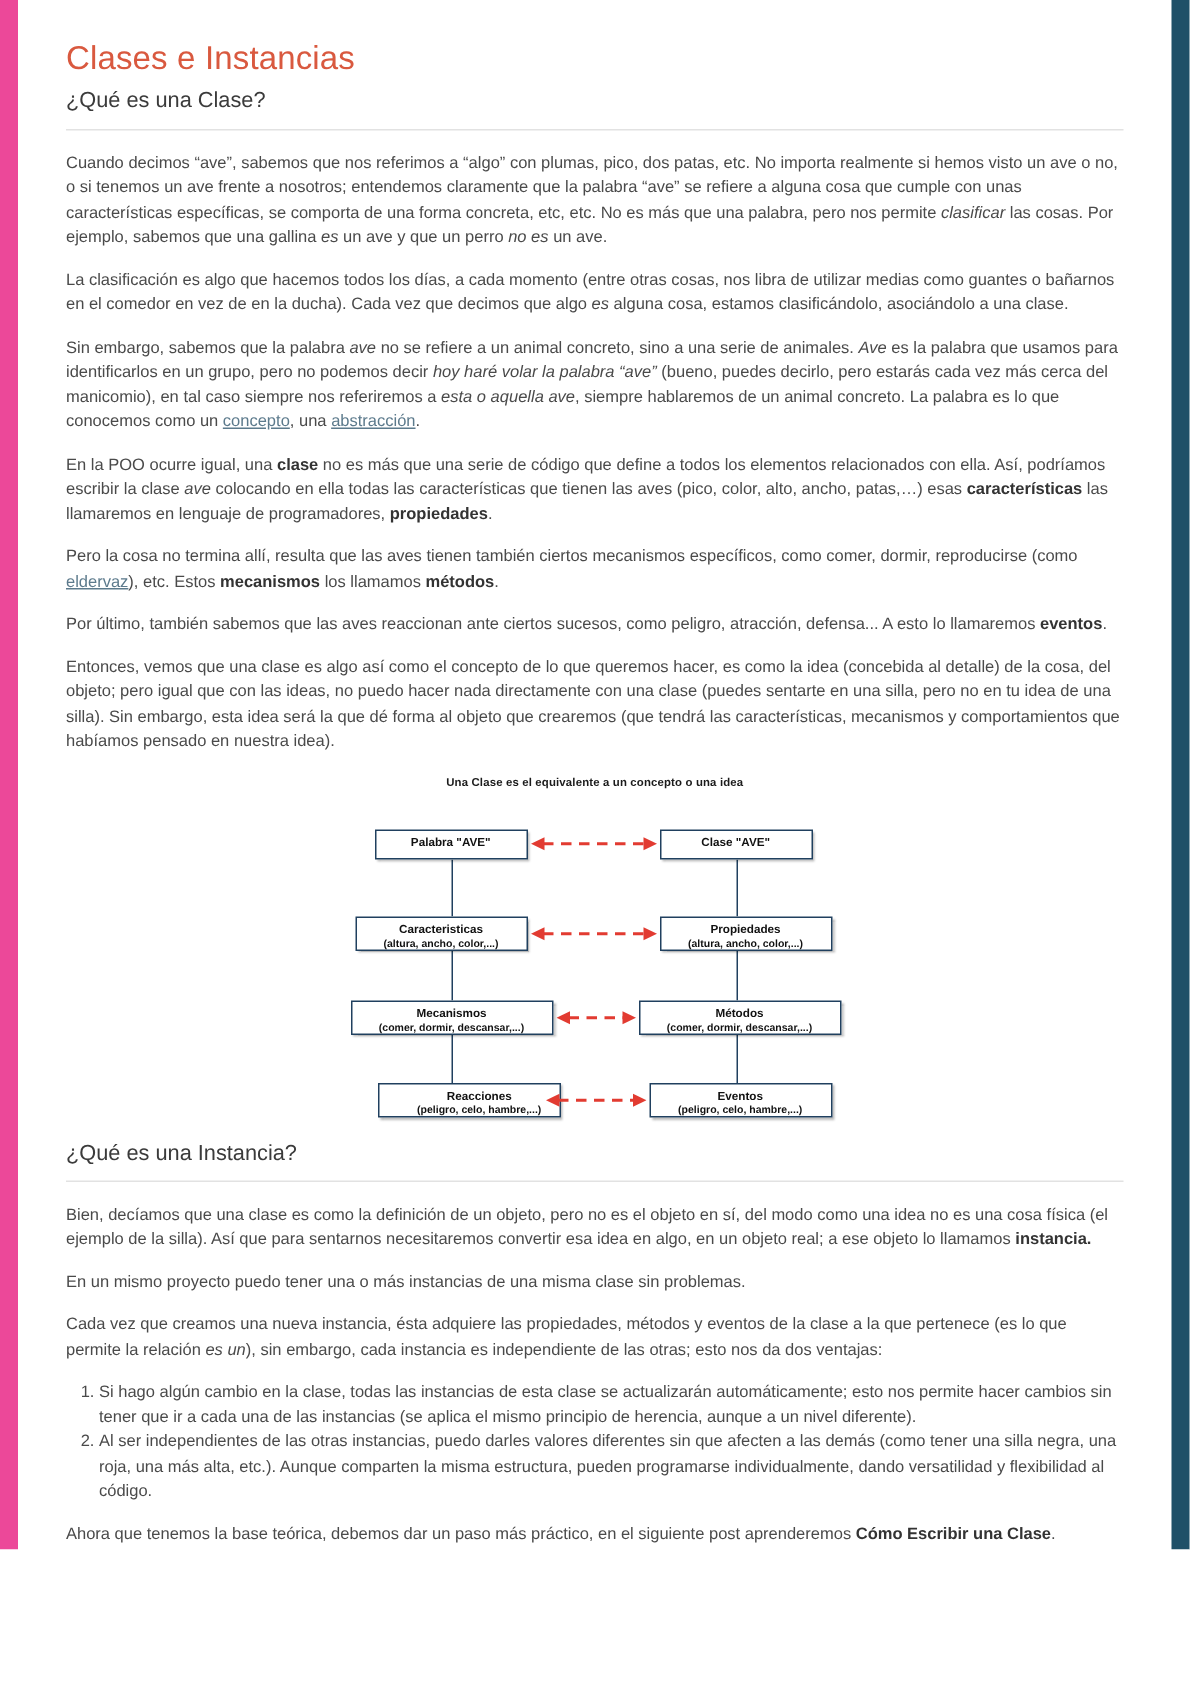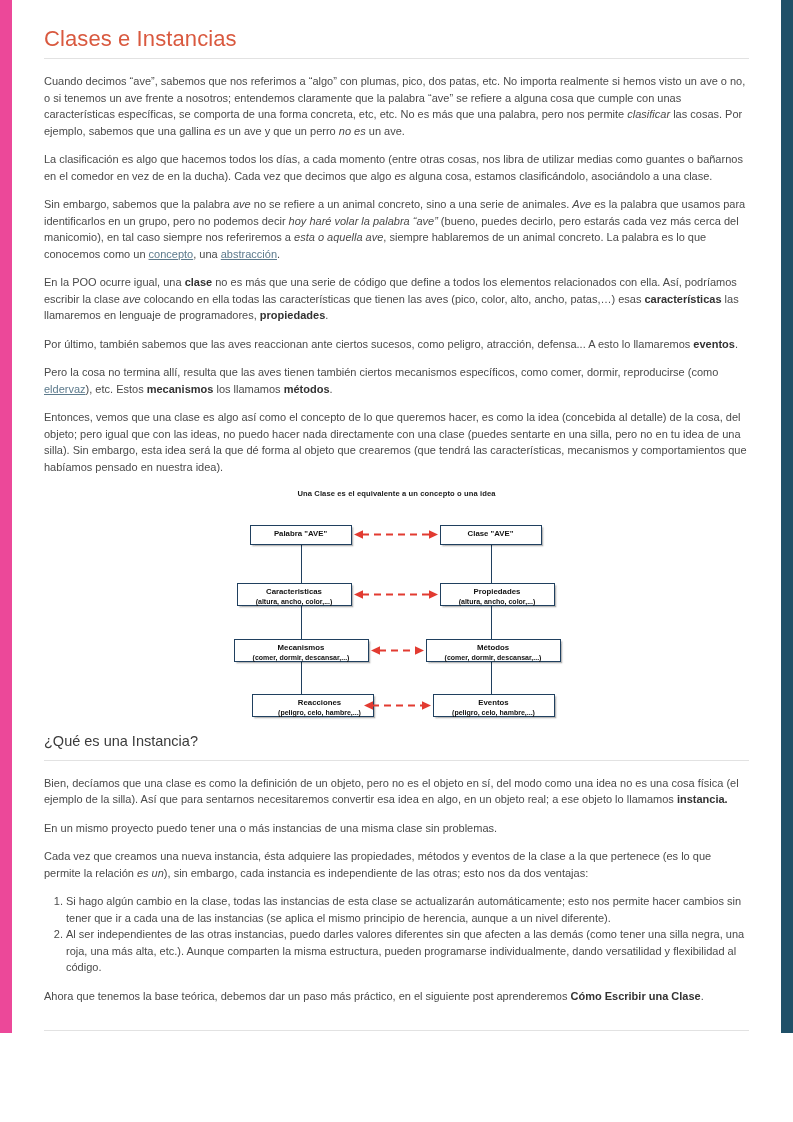--- a/index.html
+++ b/index.html
@@ -157,33 +157,34 @@
   }
 </style>
 </head>
 <body>
 
 <div id="page-frame">
   <div id="content">
     <div class="inner">
 
       <h1 class="post-title">Clases e Instancias</h1>
+      <h2 class="section-heading">¿Qué es una Clase?</h2>
       <hr class="rule">
 
       <p class="body"><span>Cuando decimos “ave”, sabemos que nos referimos a “algo” con plumas, pico, dos patas, etc. No importa realmente si hemos visto un ave o no, o si tenemos un ave frente a nosotros; entendemos claramente que la palabra “ave” se refiere a alguna cosa que cumple con unas características específicas, se comporta de una forma concreta, etc, etc. No es más que una palabra, pero nos permite </span><i>clasificar</i><span> las cosas. Por ejemplo, sabemos que una gallina </span><i>es</i><span> un ave y que un perro </span><i>no es</i><span> un ave.</span></p>
 
       <p class="body"><span>La clasificación es algo que hacemos todos los días, a cada momento (entre otras cosas, nos libra de utilizar medias como guantes o bañarnos en el comedor en vez de en la ducha). Cada vez que decimos que algo </span><i>es</i><span> alguna cosa, estamos clasificándolo, asociándolo a una clase.</span></p>
 
       <p class="body"><span>Sin embargo, sabemos que la palabra </span><i>ave</i><span> no se refiere a un animal concreto, sino a una serie de animales. </span><i>Ave</i><span> es la palabra que usamos para identificarlos en un grupo, pero no podemos decir </span><i>hoy haré volar la palabra “ave”</i><span> (bueno, puedes decirlo, pero estarás cada vez más cerca del manicomio), en tal caso siempre nos referiremos a </span><i>esta o aquella ave</i><span>, siempre hablaremos de un animal concreto. La palabra es lo que conocemos como un </span><a class="inline-link" href="#">concepto</a><span>, una </span><a class="inline-link" href="#">abstracción</a><span>.</span></p>
 
       <p class="body"><span>En la POO ocurre igual, una </span><b>clase</b><span> no es más que una serie de código que define a todos los elementos relacionados con ella. Así, podríamos escribir la clase </span><i>ave</i><span> colocando en ella todas las características que tienen las aves (pico, color, alto, ancho, patas,…) esas </span><b>características</b><span> las llamaremos en lenguaje de programadores, </span><b>propiedades</b><span>.</span></p>
 
+      <p class="body"><span>Pero la cosa no termina allí, resulta que las aves tienen también ciertos mecanismos específicos, como comer, dormir, reproducirse (como </span><a class="inline-link" href="#">eldervaz</a><span>), etc. Estos </span><b>mecanismos</b><span> los llamamos </span><b>métodos</b><span>.</span></p>
+
       <p class="body"><span>Por último, también sabemos que las aves reaccionan ante ciertos sucesos, como peligro, atracción, defensa... A esto lo llamaremos </span><b>eventos</b><span>.</span></p>
-
-      <p class="body"><span>Pero la cosa no termina allí, resulta que las aves tienen también ciertos mecanismos específicos, como comer, dormir, reproducirse (como </span><a class="inline-link" href="#">eldervaz</a><span>), etc. Estos </span><b>mecanismos</b><span> los llamamos </span><b>métodos</b><span>.</span></p>
 
       <p class="body">Entonces, vemos que una clase es algo así como el concepto de lo que queremos hacer, es como la idea (concebida al detalle) de la cosa, del objeto; pero igual que con las ideas, no puedo hacer nada directamente con una clase (puedes sentarte en una silla, pero no en tu idea de una silla). Sin embargo, esta idea será la que dé forma al objeto que crearemos (que tendrá las características, mecanismos y comportamientos que habíamos pensado en nuestra idea).</p>
 
       <div class="diagram-wrap">
         <div class="diagram">
           <div class="diagram-title">Una Clase es el equivalente a un concepto o una idea</div>
 
           <div class="vline" style="left:69px; top:56px; height:38px;"></div>
           <div class="vline" style="left:69px; top:117px; height:33px;"></div>
           <div class="vline" style="left:69px; top:173px; height:32px;"></div>

